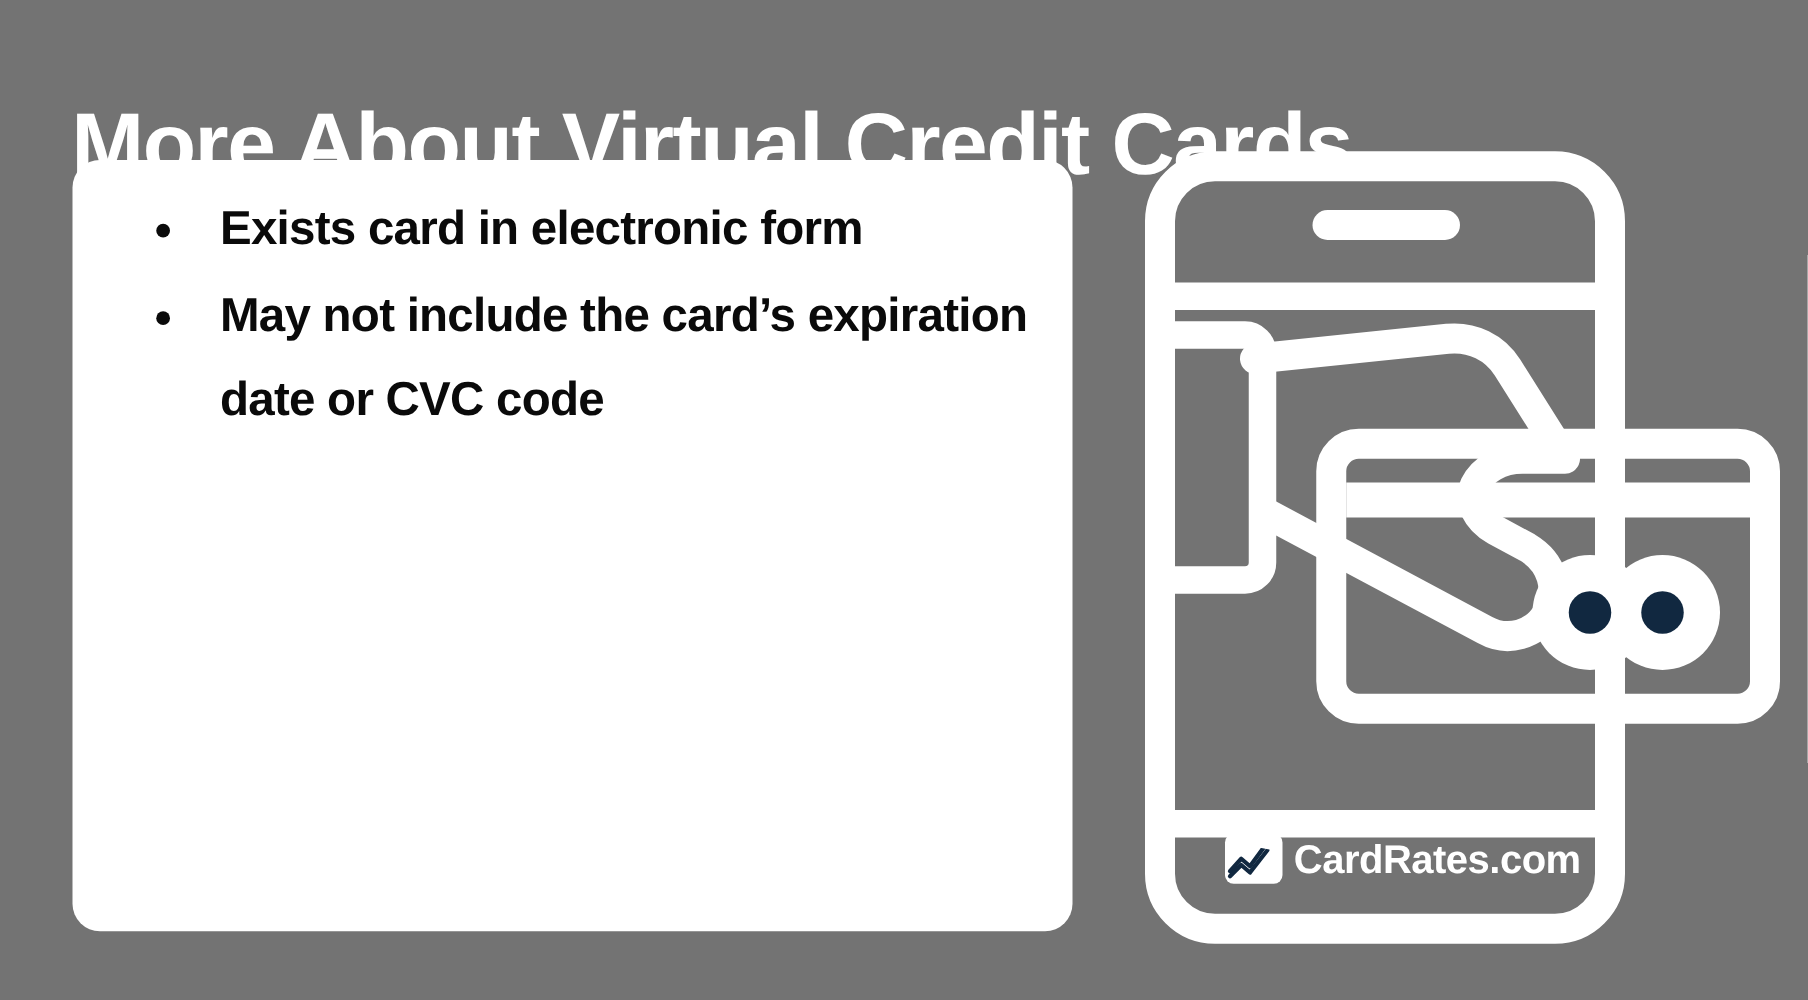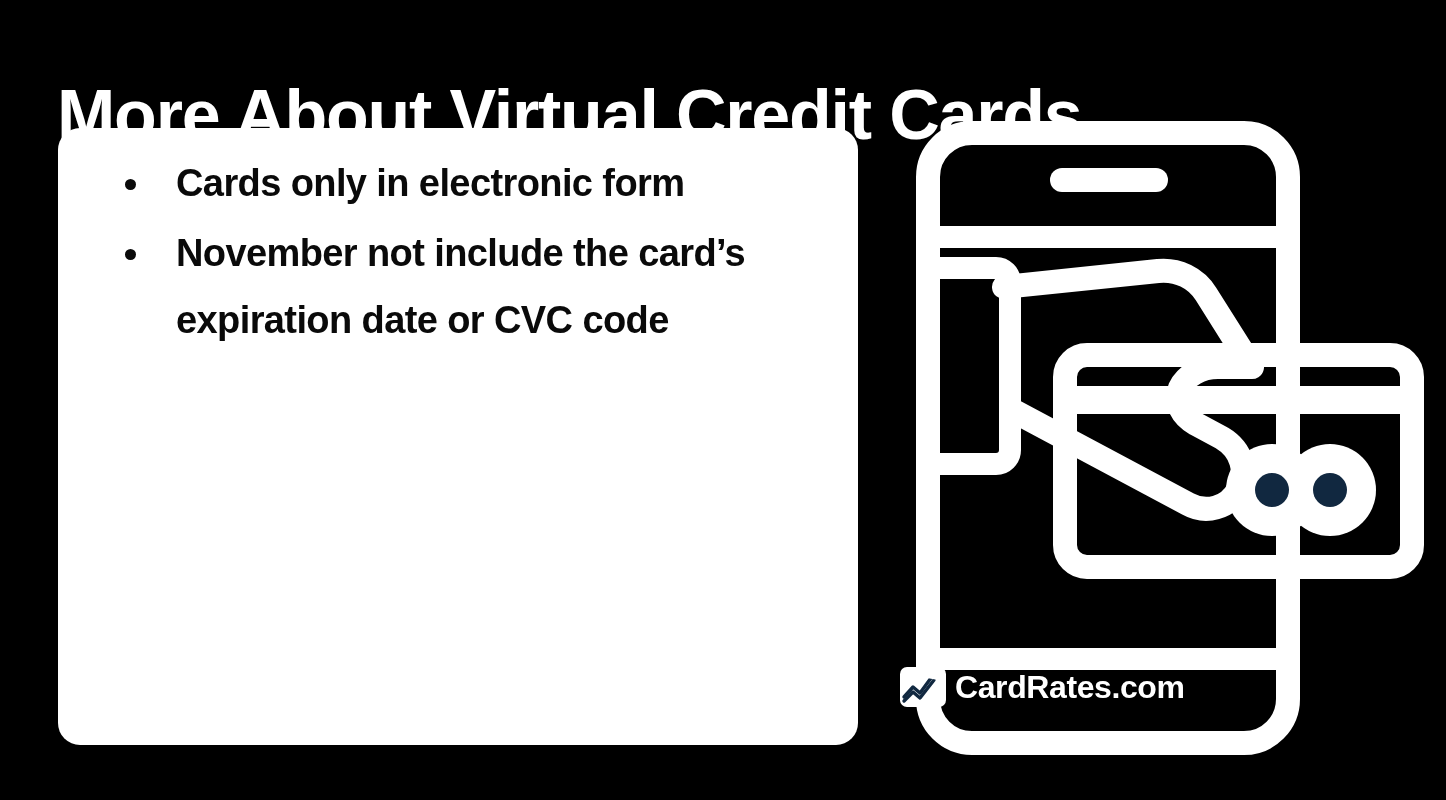--- a/index.html
+++ b/index.html
@@ -9,21 +9,21 @@
   body {
     width: 1446px;
     height: 800px;
     overflow: hidden;
     font-family: "Liberation Sans", sans-serif;
   }
   #infographic {
     position: relative;
     width: 1446px;
     height: 800px;
-    background: #000000;
+    background: #737373;
     overflow: hidden;
   }
   #page-title {
     position: absolute;
     left: 57px;
     top: 20px;
     width: 1340px;
     font-family: "Liberation Sans", sans-serif;
     font-weight: bold;
     font-size: 70px;
@@ -77,21 +77,21 @@
     width: 540px;
     height: 640px;
   }
   #illustration svg {
     display: block;
   }
 
   
   #cardrates-logo {
     position: absolute;
-    left: 900px;
+    left: 980px;
     top: 667px;
     display: flex;
     align-items: center;
     gap: 9px;
   }
   #logo-mark {
     width: 46px;
     height: 40px;
     border-radius: 7px;
     background: #ffffff;
@@ -111,25 +111,25 @@
 <body>
 
 <div id="infographic">
 
   <h1 id="page-title">More About Virtual Credit Cards</h1>
 
   <div id="facts-card">
     <ul id="facts-list">
       <li>
         <span class="bullet-dot"></span>
-        <span>Cards only in electronic form</span>
+        <span>Exists card in electronic form</span>
       </li>
       <li>
         <span class="bullet-dot"></span>
-        <span>November not include the card’s expiration date or CVC code</span>
+        <span>May not include the card’s expiration date or CVC code</span>
       </li>
     </ul>
   </div>
 
   <div id="illustration">
     <svg width="540" height="640" viewBox="0 0 540 640" fill="none" xmlns="http://www.w3.org/2000/svg">
 
       <rect x="28" y="13" width="360" height="610" rx="44" ry="44" fill="none" stroke="#ffffff" stroke-width="24"></rect>
 
       <rect x="150" y="48" width="118" height="24" rx="12" ry="12" fill="#ffffff"></rect>

